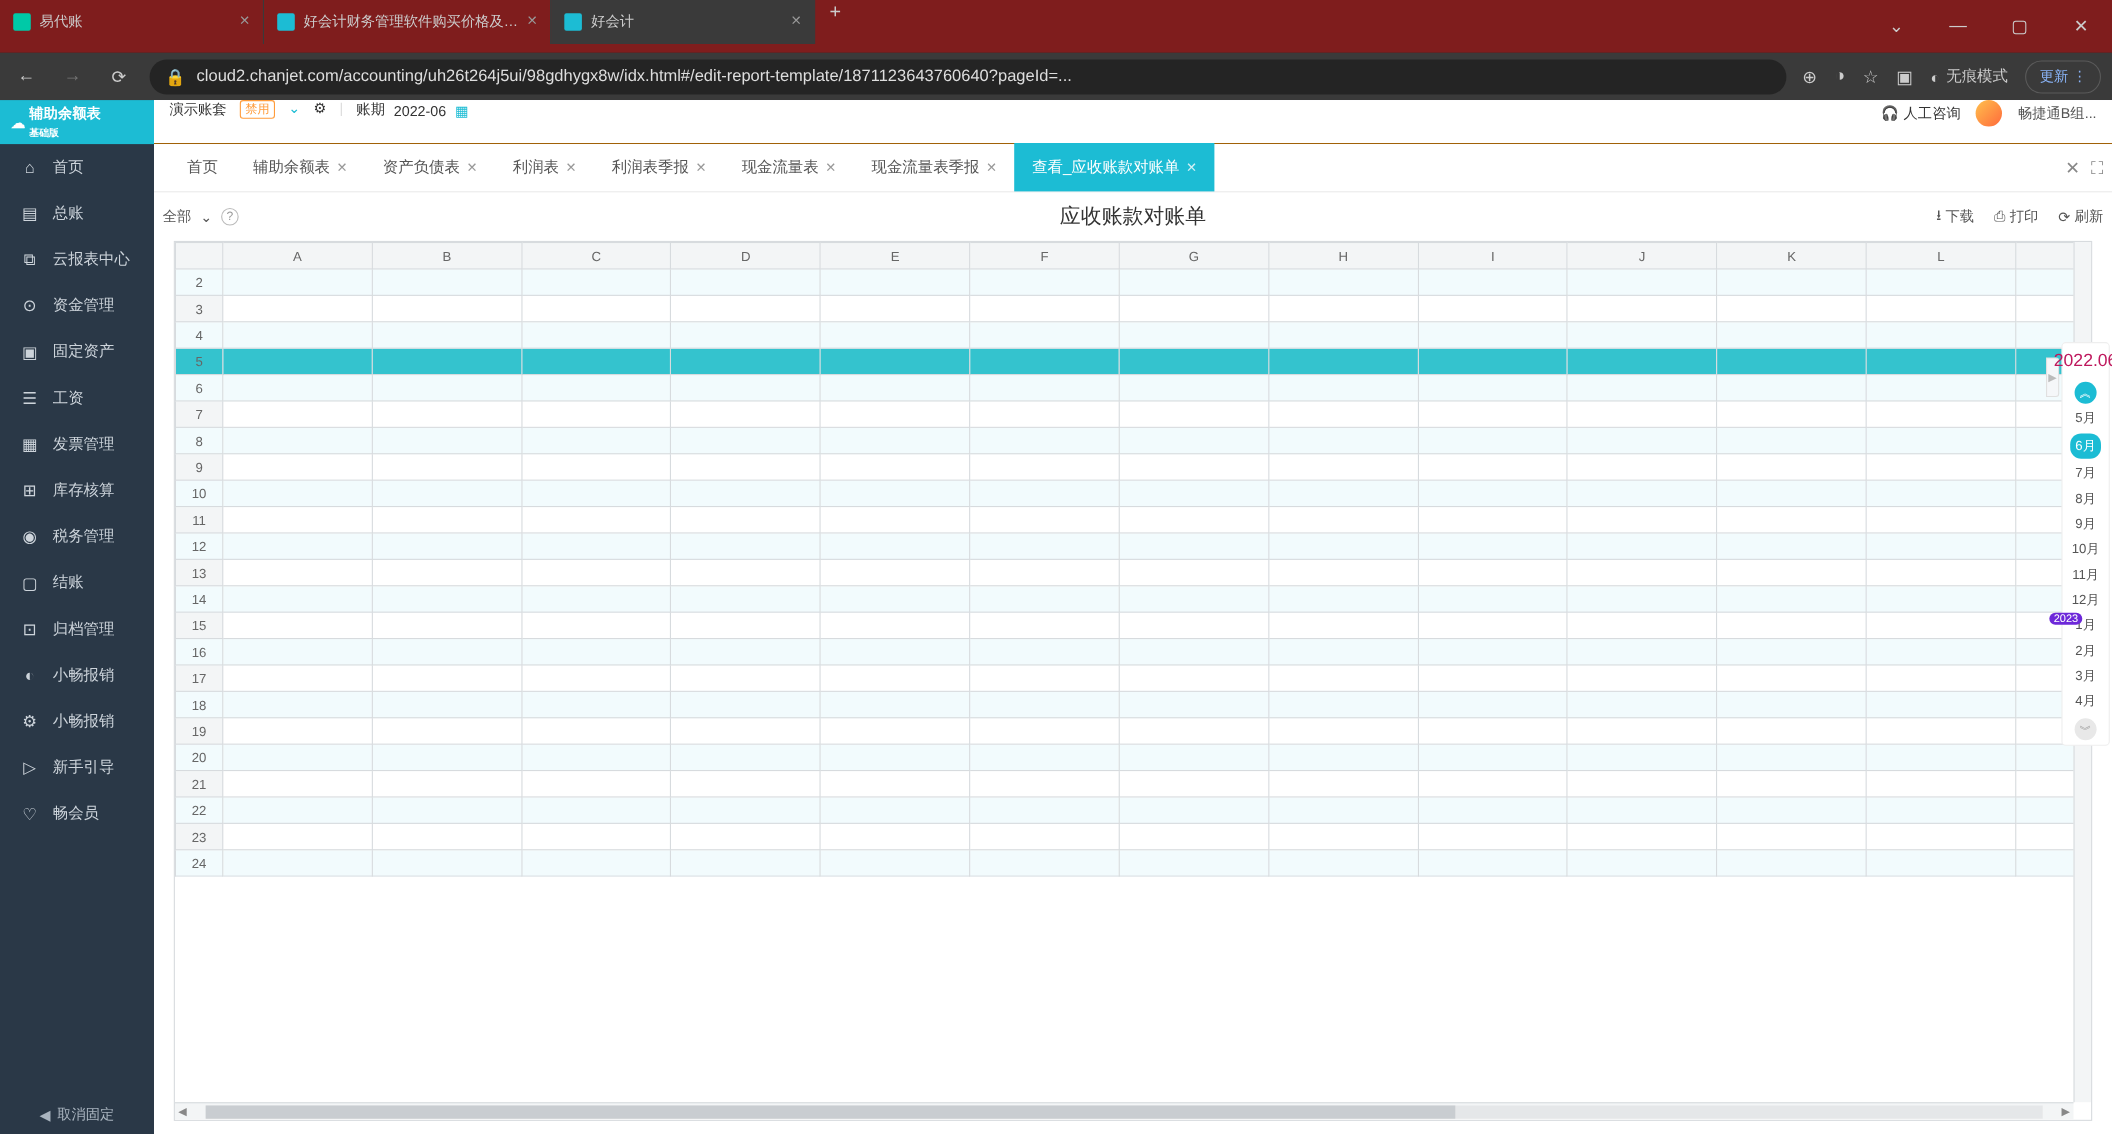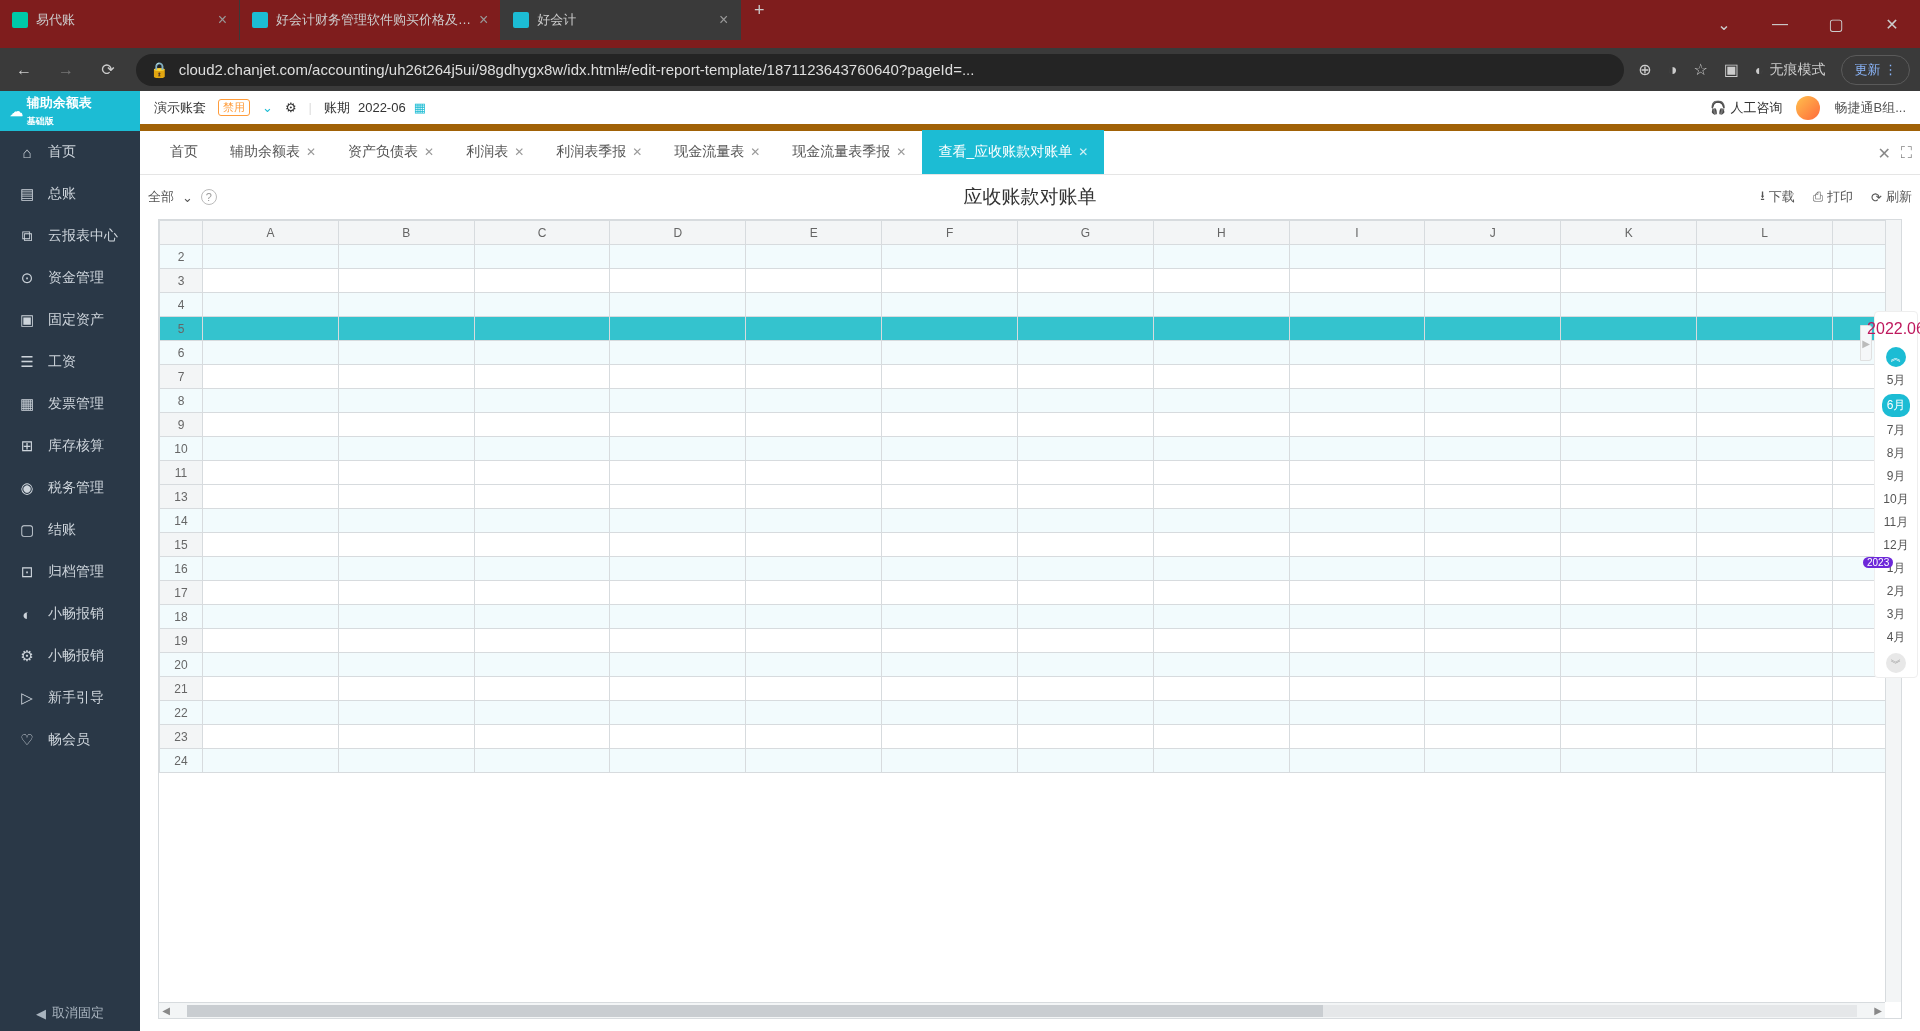--- a/index.html
+++ b/index.html
@@ -27,21 +27,21 @@
 
 .app{position:absolute;top:91px;left:0;right:0;bottom:0;background:#fff;display:flex}
 .sidebar{width:140px;background:#2a3847;color:#cdd4db;display:flex;flex-direction:column}
 .logo{background:#1cbcd4;height:40px;display:flex;align-items:center;padding:0 10px;color:#fff;font-size:13px;font-weight:bold}
 .logo-sub{font-size:9px;font-weight:bold}
 .side-item{height:42px;display:flex;align-items:center;padding:0 18px;font-size:14px;cursor:pointer;gap:12px}
 .side-icon{width:18px;text-align:center;font-size:15px}
 .pin-bar{margin-top:auto;height:36px;display:flex;align-items:center;justify-content:center;gap:6px;font-size:13px;color:#a9b4bf}
 
 .main{flex:1;display:flex;flex-direction:column;background:#f5f7f9;position:relative}
-.topbar{background:#fff;height:40px;display:flex;align-items:center;padding:0 14px;font-size:13px;color:#333;border-bottom:7px solid #a16207;gap:12px}
+.topbar{background:#fff;height:40px;display:flex;align-items:flex-start;padding:0 14px;font-size:13px;color:#333;border-bottom:1px solid #a16207;gap:12px}
 .account-sel{display:flex;align-items:center;gap:8px}
 .badge-disable{border:1px solid #ff9c3b;color:#ff9c3b;border-radius:3px;padding:0 4px;font-size:11px}
 .period{display:flex;align-items:center;gap:8px}
 .cal-icon{color:#1cbcd4}
 .topbar-right{margin-left:auto;display:flex;align-items:center;gap:14px}
 .avatar{width:24px;height:24px;border-radius:50%;background:linear-gradient(135deg,#ffc04d,#ff6a3b)}
 
 .tabsbar{background:#fff;height:44px;display:flex;align-items:flex-end;padding:0 14px;border-bottom:1px solid #e5e5e5;gap:0;position:relative}
 .ptab{height:44px;display:flex;align-items:center;padding:0 16px;font-size:14px;color:#555;gap:6px;cursor:pointer}
 .ptab.active{background:#1cbcd4;color:#fff}
@@ -475,20 +475,36 @@
                   <td></td>
                   <td></td>
                   <td></td>
                   <td></td>
                   <td></td>
                   <td></td>
                   <td></td>
                   <td></td>
                   <td></td>
                 </tr>
+                <tr class="alt">
+                  <td class="rowhead">12</td>
+                  <td></td>
+                  <td></td>
+                  <td></td>
+                  <td></td>
+                  <td></td>
+                  <td></td>
+                  <td></td>
+                  <td></td>
+                  <td></td>
+                  <td></td>
+                  <td></td>
+                  <td></td>
+                  <td></td>
+                </tr>
                 <tr class="">
                   <td class="rowhead">13</td>
                   <td></td>
                   <td></td>
                   <td></td>
                   <td></td>
                   <td></td>
                   <td></td>
                   <td></td>
                   <td></td>

